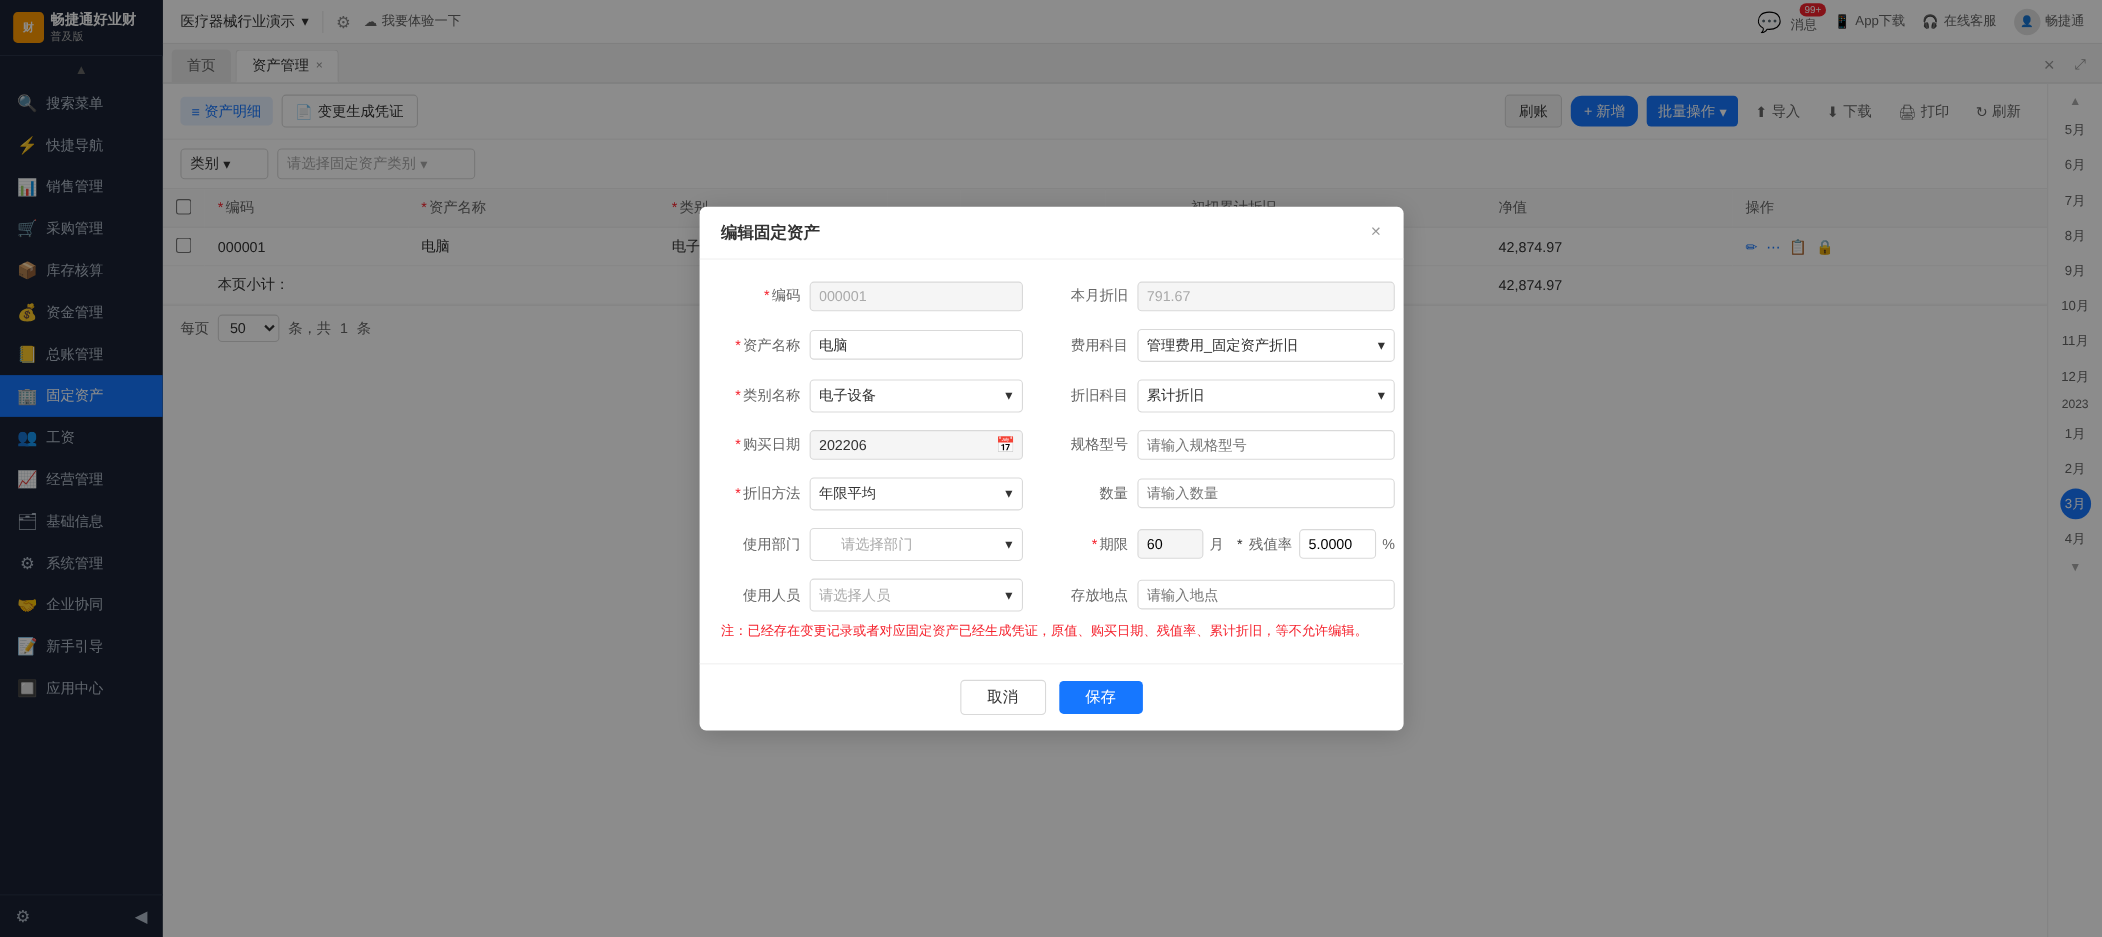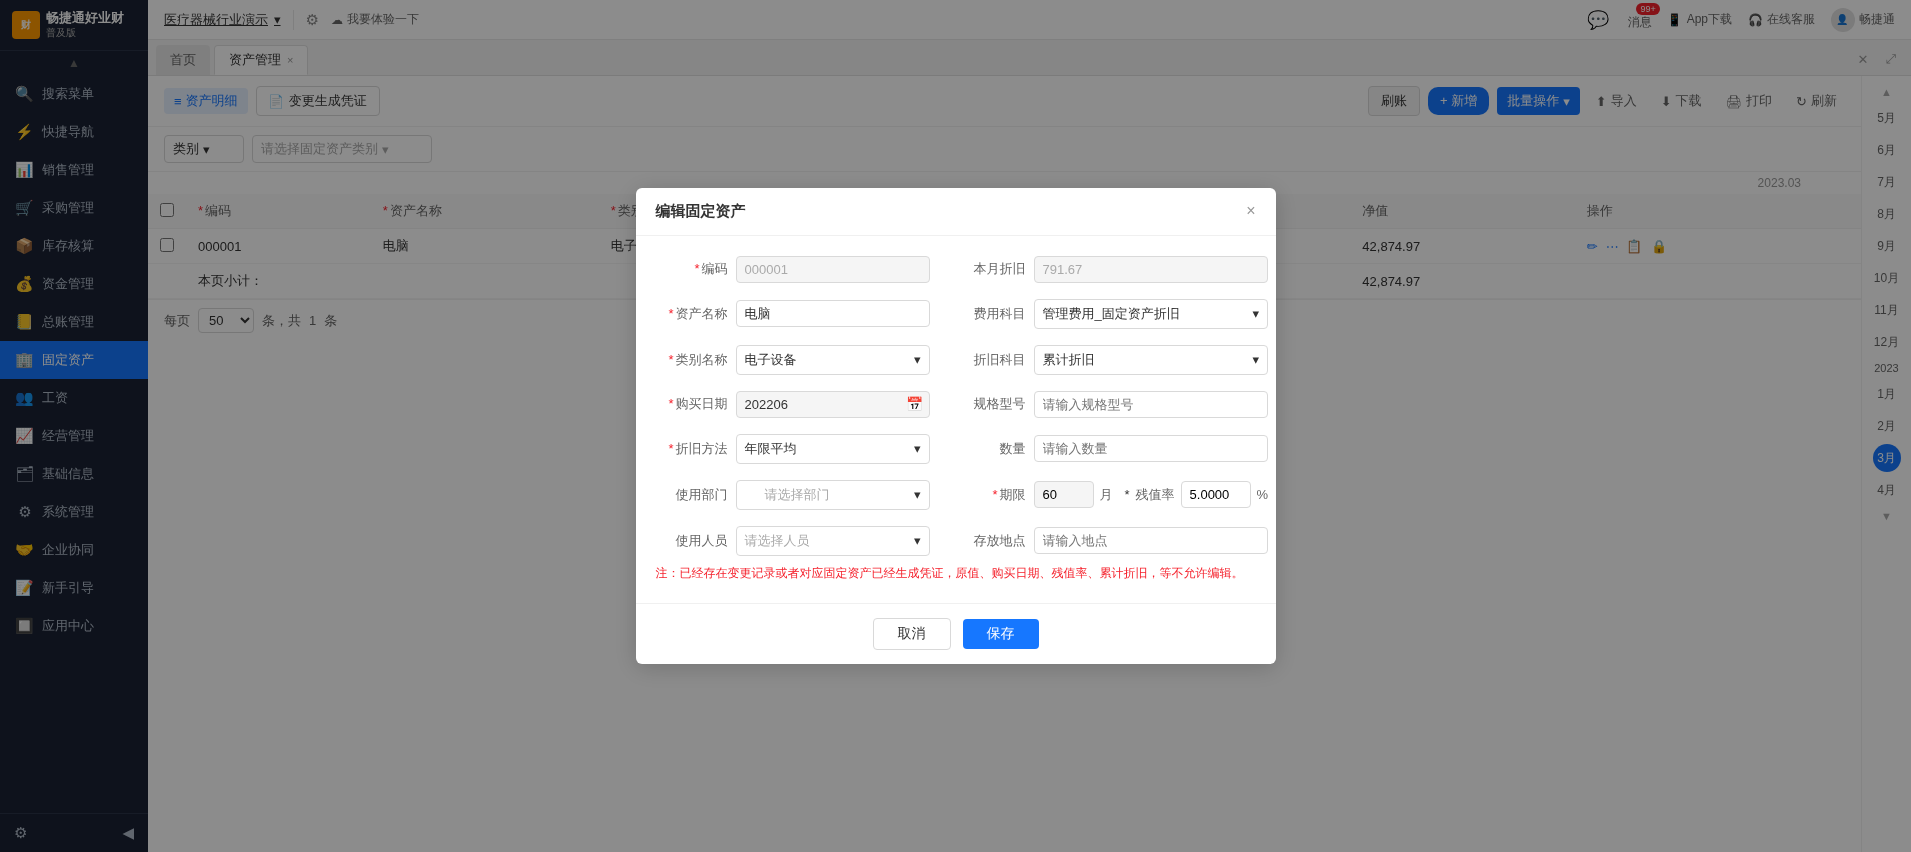--- a/index.html
+++ b/index.html
@@ -61,21 +61,21 @@
     .topbar {
       height: 40px;
       background: #fff;
       border-bottom: 1px solid #e8e8e8;
       display: flex;
       align-items: center;
       padding: 0 16px;
       gap: 12px;
       flex-shrink: 0;
     }
-    .topbar-company { display: flex; align-items: center; gap: 6px; color: #333; font-size: 13px; cursor: pointer; text-decoration: underline; }
+    .topbar-company { display: flex; align-items: center; gap: 6px; color: #333; font-size: 13px; cursor: pointer; }
     .topbar-divider { width: 1px; height: 20px; background: #e8e8e8; }
     .topbar-settings { color: #888; cursor: pointer; font-size: 15px; }
     .topbar-experience { display: flex; align-items: center; gap: 4px; color: #666; font-size: 12px; cursor: pointer; }
     .topbar-right { margin-left: auto; display: flex; align-items: center; gap: 16px; }
     .topbar-notify { position: relative; cursor: pointer; }
     .topbar-notify-icon { font-size: 18px; color: #666; }
     .notify-badge {
       position: absolute; top: -6px; right: -8px;
       background: #f5222d; color: #fff; font-size: 9px;
       border-radius: 8px; padding: 1px 4px; min-width: 16px; text-align: center;
@@ -355,21 +355,21 @@
     <div class="topbar-divider"></div>
     <div class="topbar-settings">⚙</div>
     <div class="topbar-experience">
       <span>☁</span>
       <span>我要体验一下</span>
     </div>
     <div class="topbar-right">
       <div class="topbar-notify">
         <span class="topbar-notify-icon">💬</span>
         <span class="notify-badge">99+</span>
-        <span style="font-size:12px;color:#666;margin-left:14px;text-align:right;">消息</span>
+        <span style="font-size:12px;color:#666;margin-left:4px;text-align:right;">消息</span>
       </div>
       <div class="topbar-app">
         <span>📱</span>
         <span>App下载</span>
       </div>
       <div class="topbar-service">
         <span>🎧</span>
         <span>在线客服</span>
       </div>
       <div class="topbar-user">
@@ -438,23 +438,20 @@
           <div class="filter-select">
             <span>类别</span>
             <span>▾</span>
           </div>
           <div class="filter-input-group">
             <span>请选择固定资产类别</span>
             <span>▾</span>
           </div>
         </div>
 
-        <div style="text-align:right;padding:4px 60px 4px 0;font-size:12px;color:#999;">
-          <span>2023.03</span>
-        </div>
 
         <table class="asset-table">
           <thead>
             <tr>
               <th style="width:36px;"><input type="checkbox" class="row-checkbox" style=""></th>
               <th><span class="required-star">*</span><span>编码</span></th>
               <th><span class="required-star">*</span><span>资产名称</span></th>
               <th><span class="required-star">*</span><span>类别</span></th>
               <th></th>
               <th></th>

